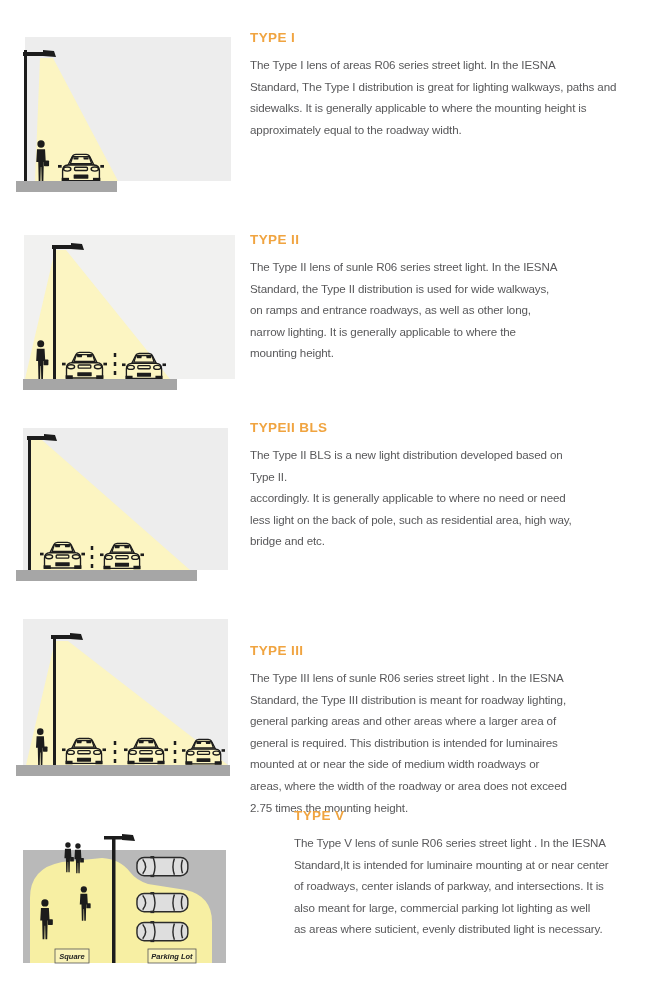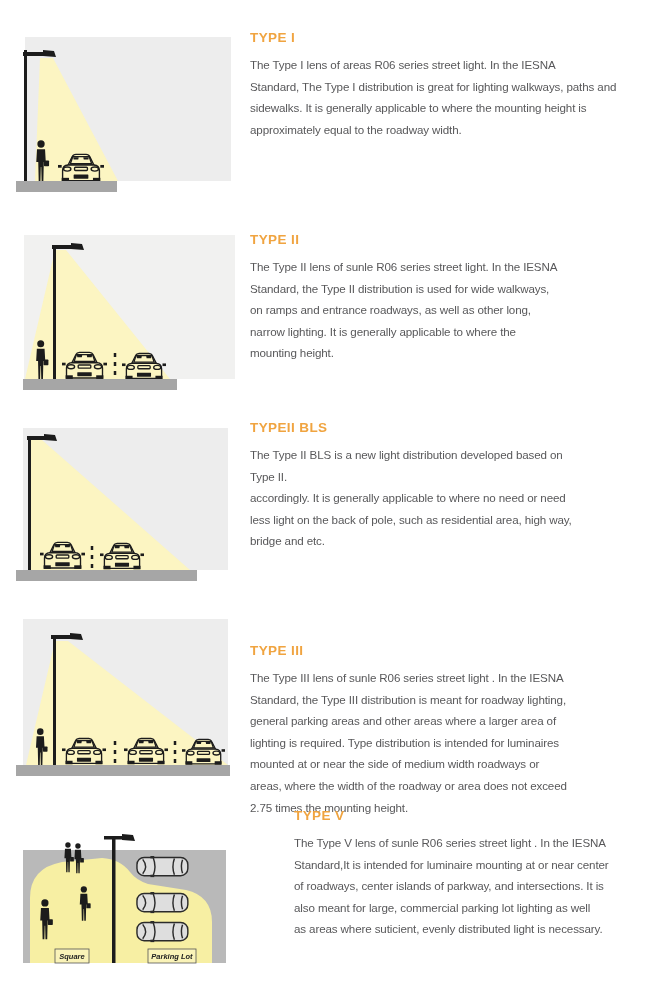--- a/index.html
+++ b/index.html
@@ -158,21 +158,21 @@
     <line x1="161" y1="124" x2="161" y2="148" stroke="#1C1C1C" stroke-width="2.5" stroke-dasharray="4 5"></line>
     <use href="#sym-car-front" transform="translate(168,121) scale(0.43)"></use>
     <rect x="2" y="148" width="214" height="11" fill="#A6A6A6"></rect>
   </svg>
   <div id="text4" class="textcol">
     <h2>TYPE III</h2>
     <div class="lines">
         <div class="line">The Type III lens of sunle R06 series street light . In the IESNA</div>
         <div class="line">Standard, the Type III distribution is meant for roadway lighting,</div>
         <div class="line">general parking areas and other areas where a larger area of</div>
-        <div class="line">lighting is required. Type distribution is intended for luminaires</div>
+        <div class="line">general is required. This distribution is intended for luminaires</div>
         <div class="line">mounted at or near the side of medium width roadways or</div>
         <div class="line">areas, where the width of the roadway or area does not exceed</div>
         <div class="line">2.75 times the mounting height.</div>
       </div>
   </div>
 
   <svg id="illus5" class="illus" width="222" height="140" viewBox="0 0 222 140">
     <rect x="9" y="24" width="203" height="113" fill="#B9B9B9"></rect>
     <path d="M16,137 L16,72 Q16,42 48,36 L88,32 Q106,33 116,46 Q122,54 134,58 L172,64 Q198,70 198,96 L198,137 Z" fill="#F7EFA3"></path>
     <g fill="#1C1C1C">

